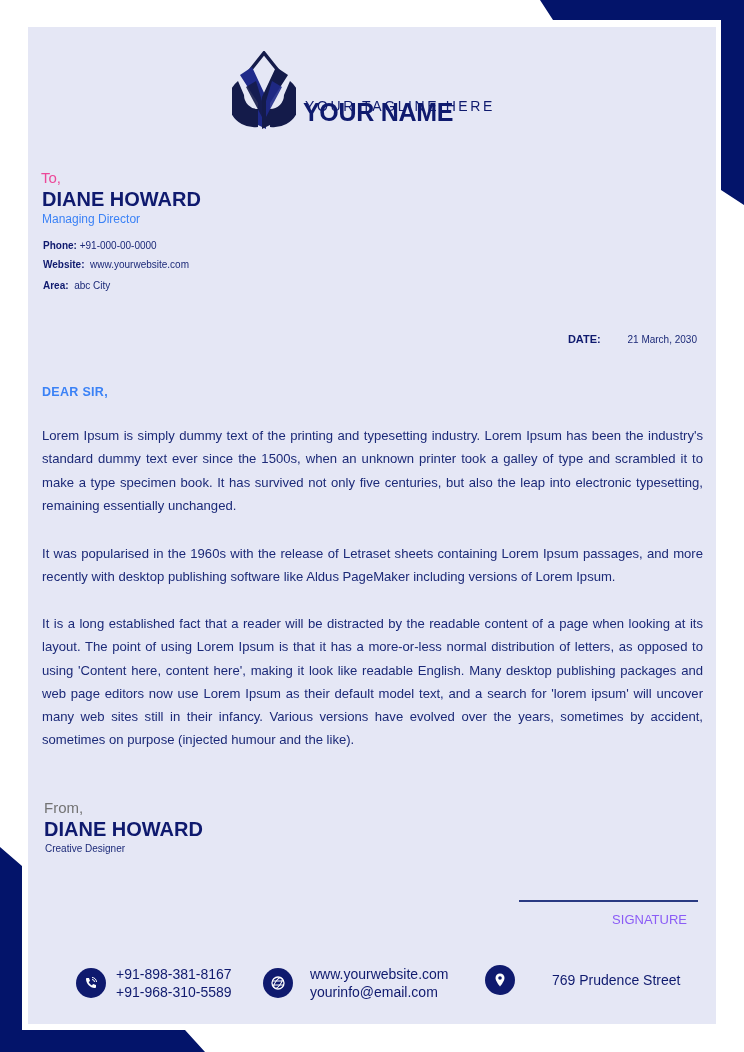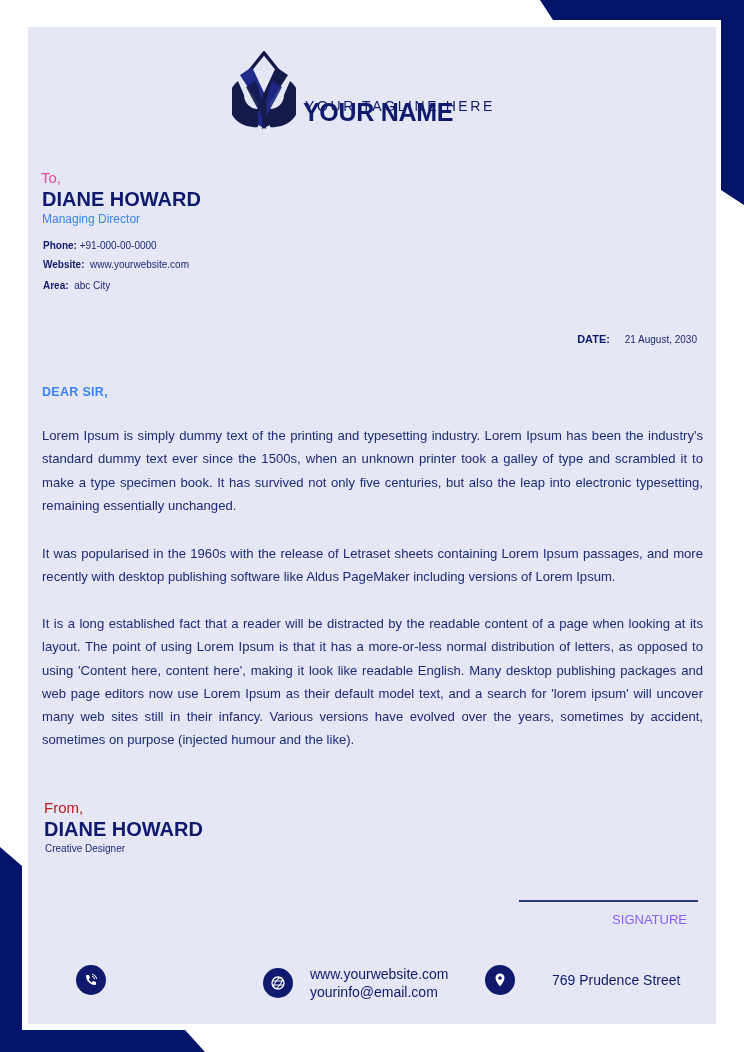--- a/index.html
+++ b/index.html
@@ -24,30 +24,30 @@
       font-size: 14px; color: #0f1a6e; letter-spacing: 2.6px;
     }
     .to-label { position: absolute; left: 41px; top: 169px; font-size: 15px; color: #ec4899; }
     .to-name { position: absolute; left: 42px; top: 188px; font-size: 20px; font-weight: bold; color: #0f1a6e; }
     .to-role { position: absolute; left: 42px; top: 212px; font-size: 12px; color: #3b82f6; }
     .info { position: absolute; left: 43px; font-size: 10px; color: #1c2a78; text-align: center; }
     .info b { color: #0f1a6e; }
     .date {
       position: absolute; right: 47px; top: 333px; font-size: 10px; color: #1c2a78;
     }
-    .date b { font-size: 11px; color: #0f1a6e; margin-right: 12px; }
+    .date b { font-size: 11px; color: #0f1a6e; margin-right: 24px; }
     .salutation {
       position: absolute; left: 42px; top: 385px; font-size: 12.5px; font-weight: bold;
       color: #3b82f6; letter-spacing: 0.3px;
     }
     .body-text {
       position: absolute; left: 42px; width: 661px;
       font-size: 13.1px; line-height: 23.3px; color: #1c2a78; text-align: justify;
     }
-    .from-label { position: absolute; left: 44px; top: 799px; font-size: 15px; color: #b91c1c; }
+    .from-label { position: absolute; left: 44px; top: 799px; font-size: 15px; color: #737373; }
     .from-name { position: absolute; left: 44px; top: 818px; font-size: 20px; font-weight: bold; color: #0f1a6e; }
     .from-role { position: absolute; left: 45px; top: 843px; font-size: 10px; color: #1c2a78; }
     .sig-line {
       position: absolute; left: 519px; top: 900px; width: 179px; height: 1.5px; background: #2a3a82;
     }
     .sig-label {
       position: absolute; right: 57px; top: 912px; font-size: 13px; color: #8b5cf6; text-align: right;
     }
     .footer-item { position: absolute; top: 965px; display: flex; align-items: center; }
     .footer-icon {
@@ -90,21 +90,21 @@
   <b>Website:</b>&nbsp;
   <span>www.yourwebsite.com</span>
 </div>
 <div class="info" style="top:280px">
   <b>Area:</b>&nbsp;
   <span>abc City</span>
 </div>
 
 <div class="date">
   <b>DATE:</b>
-  <span>21 August, 2030</span>
+  <span>21 March, 2030</span>
 </div>
 
 <div class="salutation">DEAR SIR,</div>
 <div class="body-text" style="top:424px">Lorem Ipsum is simply dummy text of the printing and typesetting industry. Lorem Ipsum has been the industry's standard dummy text ever since the 1500s, when an unknown printer took a galley of type and scrambled it to make a type specimen book. It has survived not only five centuries, but also the leap into electronic typesetting, remaining essentially unchanged.</div>
 <div class="body-text" style="top:542px">It was popularised in the 1960s with the release of Letraset sheets containing Lorem Ipsum passages, and more recently with desktop publishing software like Aldus PageMaker including versions of Lorem Ipsum.</div>
 <div class="body-text" style="top:612px">It is a long established fact that a reader will be distracted by the readable content of a page when looking at its layout. The point of using Lorem Ipsum is that it has a more-or-less normal distribution of letters, as opposed to using 'Content here, content here', making it look like readable English. Many desktop publishing packages and web page editors now use Lorem Ipsum as their default model text, and a search for 'lorem ipsum' will uncover many web sites still in their infancy. Various versions have evolved over the years, sometimes by accident, sometimes on purpose (injected humour and the like).</div>
 
 <div class="from-label">From,</div>
 <div class="from-name">DIANE HOWARD</div>
 <div class="from-role">Creative Designer</div>
@@ -112,20 +112,24 @@
 <div class="sig-line"></div>
 <div class="sig-label">SIGNATURE</div>
 
 <div class="footer-item" style="left:76px">
   <div class="footer-icon">
     <svg width="16" height="16" viewBox="0 0 16 16">
       <path d="M4,3 L6,3 L7,6 L5.6,7 C6.3,8.6 7.4,9.7 9,10.4 L10,9 L13,10 L13,12 C13,12.8 12.4,13 11.8,13 C7,12.6 3.4,9 3,4.2 C3,3.6 3.2,3 4,3 Z" fill="#ffffff"></path>
       <path d="M9,2.5 A4.5,4.5 0 0 1 13.5,7" stroke="#ffffff" stroke-width="1" fill="none"></path>
       <path d="M9,4.5 A2.5,2.5 0 0 1 11.5,7" stroke="#ffffff" stroke-width="1" fill="none"></path>
     </svg>
+  </div>
+  <div class="footer-lines" style="margin-left:10px">
+    <div>+91-898-381-8167</div>
+    <div>+91-968-310-5589</div>
   </div>
 </div>
 
 <div class="footer-item" style="left:263px">
   <div class="footer-icon">
     <svg width="16" height="16" viewBox="0 0 16 16">
       <circle cx="8" cy="8" r="6" stroke="#ffffff" stroke-width="1.3" fill="none"></circle>
       <ellipse cx="8" cy="8" rx="2.6" ry="6" stroke="#ffffff" stroke-width="1" fill="none" transform="rotate(35 8 8)"></ellipse>
       <line x1="2.5" y1="6" x2="13.5" y2="6" stroke="#ffffff" stroke-width="1"></line>
       <line x1="2.5" y1="10" x2="13.5" y2="10" stroke="#ffffff" stroke-width="1"></line>

